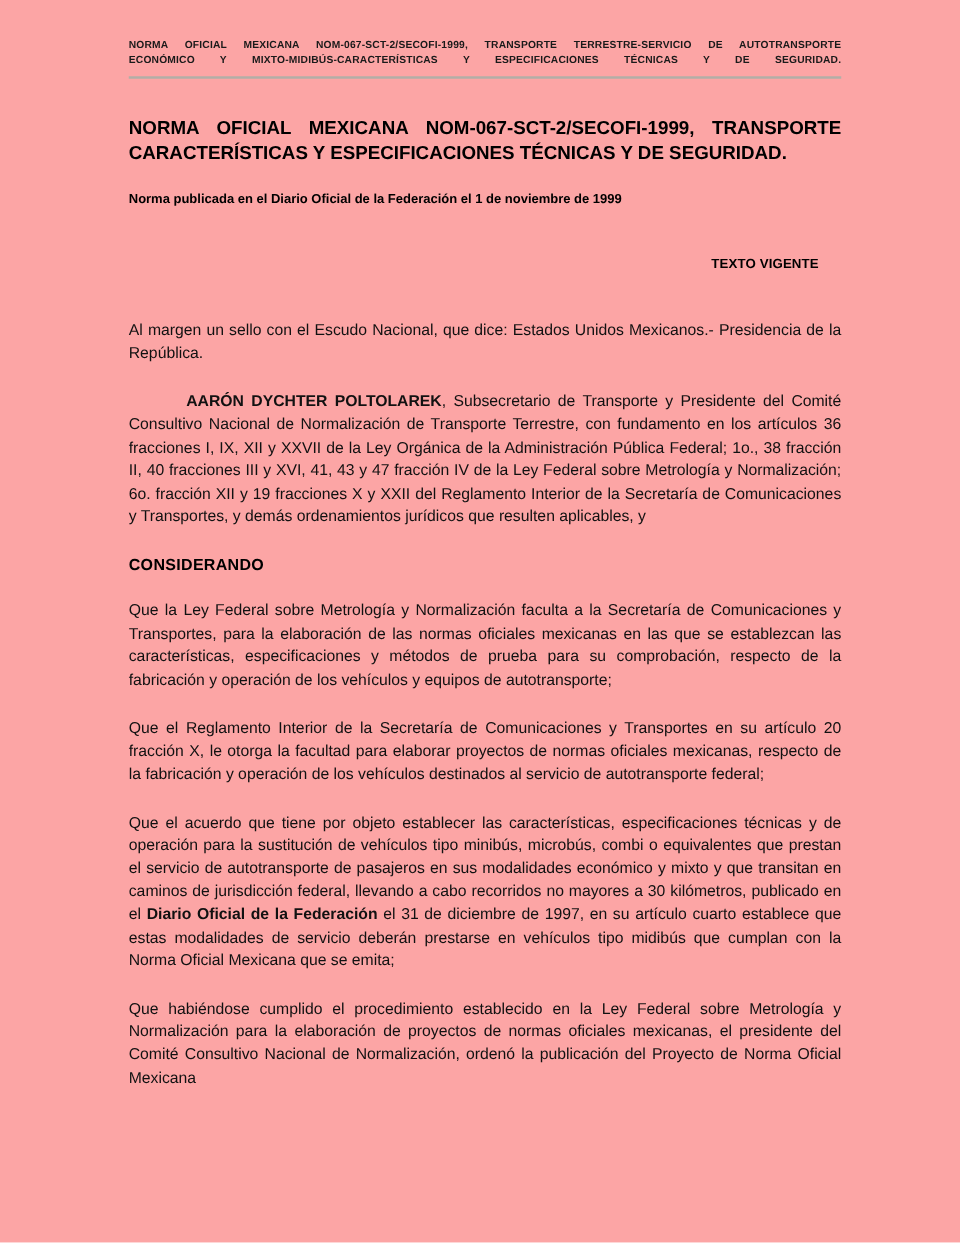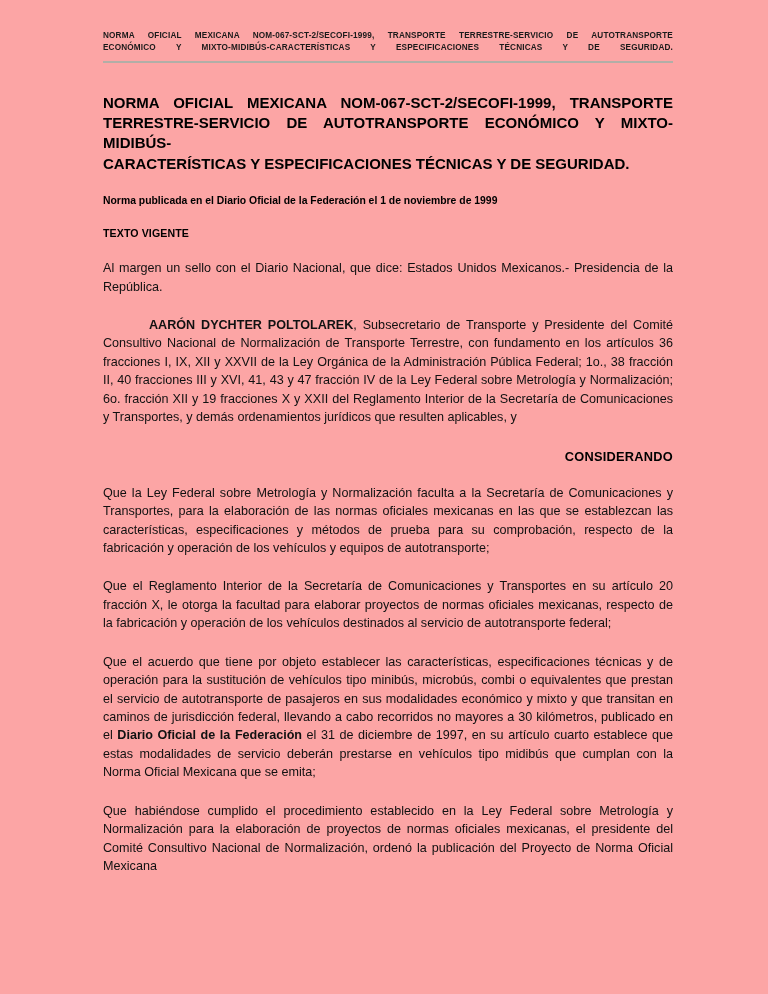--- a/index.html
+++ b/index.html
@@ -79,23 +79,23 @@
   
   .pub-note {
     margin: 0;
     padding-top: 20px;
     text-align: left;
     font-size: 10.4px;
     font-weight: bold;
     line-height: 1.3;
   }
   .texto-vigente {
-    margin: 0;
+    margin: 18px;
     padding-top: 20px;
-    text-align: left;
+    text-align: right;
     font-size: 10.6px;
     font-weight: bold;
     letter-spacing: 0.01em;
   }
 
   
   .para {
     margin: 0;
     padding-top: 20px;
     font-size: 12.6px;
@@ -106,49 +106,48 @@
   .para.indent {
     text-indent: 46px;
   }
   .para b {
     font-weight: bold;
   }
 
   .section-heading {
     margin: 0;
     padding-top: 22px;
-    text-align: right;
+    text-align: left;
     font-size: 12.8px;
     font-weight: bold;
     letter-spacing: 0.02em;
   }
 </style>
 </head>
 <body>
 
 <div class="page">
   <div class="content">
 
     <div class="doc-header">
       <span class="hdr-line">NORMA OFICIAL MEXICANA NOM-067-SCT-2/SECOFI-1999, TRANSPORTE TERRESTRE-SERVICIO DE AUTOTRANSPORTE</span>
       <span class="hdr-line">ECONÓMICO Y MIXTO-MIDIBÚS-CARACTERÍSTICAS Y ESPECIFICACIONES TÉCNICAS Y DE SEGURIDAD.</span>
     </div>
     <div class="header-rule"></div>
 
     <h1 class="doc-title">
       <span class="t-line">NORMA OFICIAL MEXICANA NOM-067-SCT-2/SECOFI-1999, TRANSPORTE</span>
-      <span class="t-line">TERRESTRE-SERVICIO DE AUTOTRANSPORTE ECONÓMICO Y MIXTO-MIDIBÚS-</span>
       <span class="t-line last">CARACTERÍSTICAS Y ESPECIFICACIONES TÉCNICAS Y DE SEGURIDAD.</span>
     </h1>
 
     <p class="pub-note">Norma publicada en el Diario Oficial de la Federación el 1 de noviembre de 1999</p>
 
     <p class="texto-vigente">TEXTO VIGENTE</p>
 
-    <p class="para">Al margen un sello con el Diario Nacional, que dice: Estados Unidos Mexicanos.- Presidencia de la República.</p>
+    <p class="para">Al margen un sello con el Escudo Nacional, que dice: Estados Unidos Mexicanos.- Presidencia de la República.</p>
 
     <p class="para indent">
       <b>AARÓN DYCHTER POLTOLAREK</b><span>, Subsecretario de Transporte y Presidente del Comité Consultivo Nacional de Normalización de Transporte Terrestre, con fundamento en los artículos 36 fracciones I, IX, XII y XXVII de la Ley Orgánica de la Administración Pública Federal; 1o., 38 fracción II, 40 fracciones III y XVI, 41, 43 y 47 fracción IV de la Ley Federal sobre Metrología y Normalización; 6o. fracción XII y 19 fracciones X y XXII del Reglamento Interior de la Secretaría de Comunicaciones y Transportes, y demás ordenamientos jurídicos que resulten aplicables, y</span>
     </p>
 
     <h2 class="section-heading">CONSIDERANDO</h2>
 
     <p class="para">Que la Ley Federal sobre Metrología y Normalización faculta a la Secretaría de Comunicaciones y Transportes, para la elaboración de las normas oficiales mexicanas en las que se establezcan las características, especificaciones y métodos de prueba para su comprobación, respecto de la fabricación y operación de los vehículos y equipos de autotransporte;</p>
 
     <p class="para">Que el Reglamento Interior de la Secretaría de Comunicaciones y Transportes en su artículo 20 fracción X, le otorga la facultad para elaborar proyectos de normas oficiales mexicanas, respecto de la fabricación y operación de los vehículos destinados al servicio de autotransporte federal;</p>

